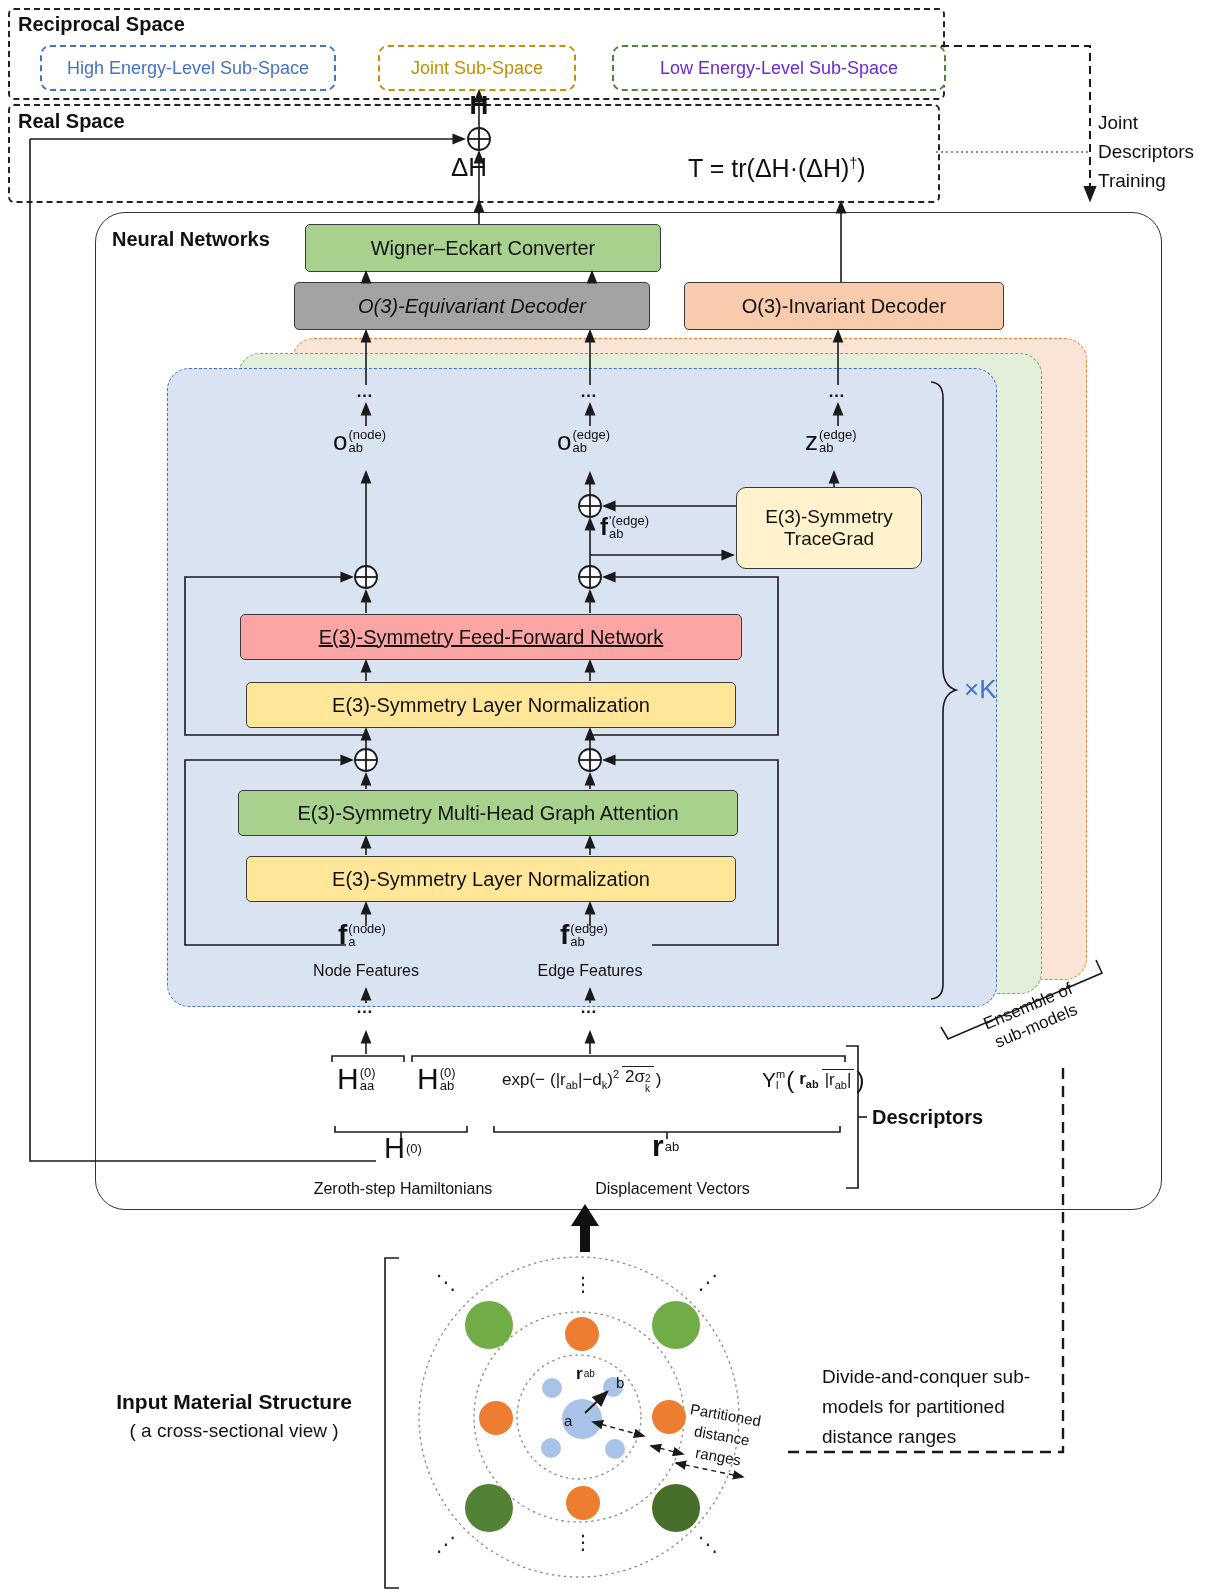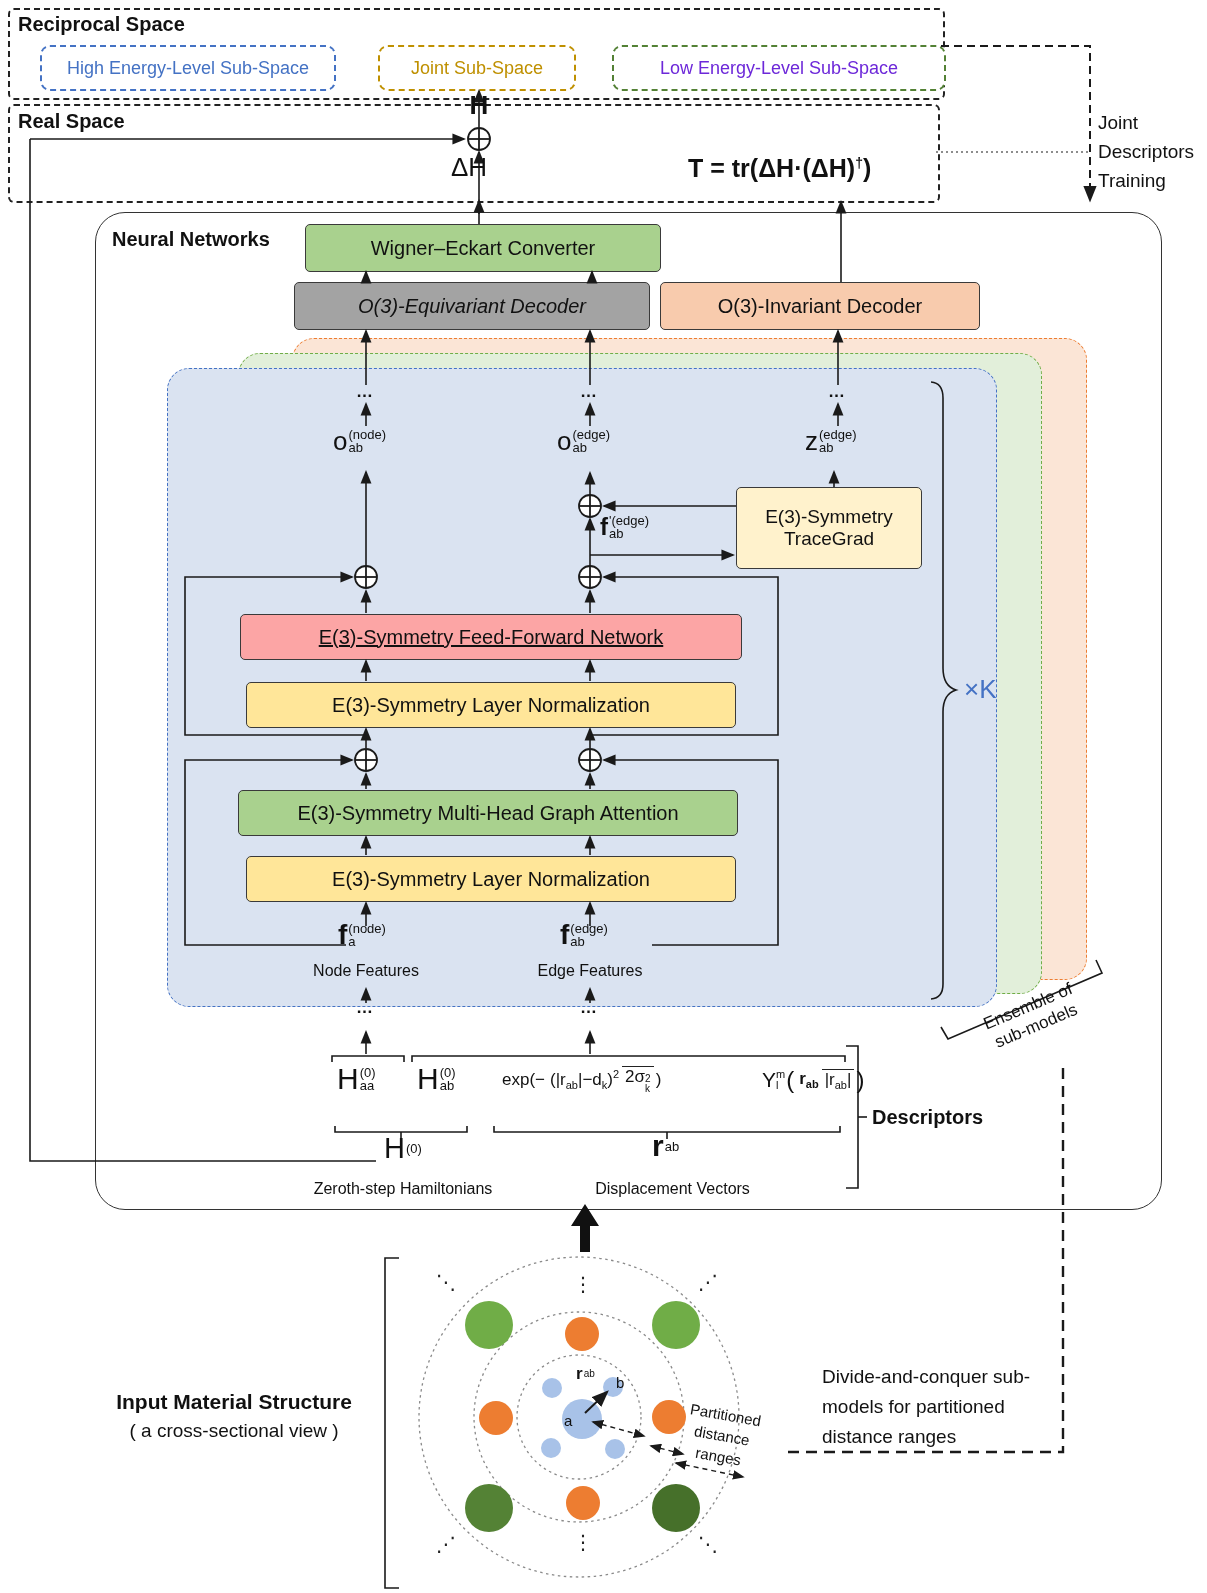--- a/index.html
+++ b/index.html
@@ -62,25 +62,25 @@
   <div class="stack" style="left:292px;top:338px;width:793px;height:640px;background:#FBE5D6;border:1.8px dashed #ED7D31;"></div>
   <div class="stack" style="left:238px;top:353px;width:802px;height:639px;background:#E2EFDA;border:1.8px dashed #70AD47;"></div>
   <div class="stack" style="left:167px;top:368px;width:828px;height:637px;background:#DAE3F1;border:1.8px dashed #4472C4;"></div>
 
   <div class="box" style="left:305px;top:224px;width:354px;height:46px;background:#A9D18E;">
     <span>Wigner–Eckart Converter</span>
   </div>
   <div class="box" style="left:294px;top:282px;width:354px;height:46px;background:#a3a3a3;font-style:italic;">
     <span>O(3)-Equivariant Decoder</span>
   </div>
-  <div class="box" style="left:660px;top:282px;width:318px;height:46px;background:#F8CBAD;text-align:right;">
+  <div class="box" style="left:684px;top:282px;width:318px;height:46px;background:#F8CBAD;text-align:right;">
     <span>O(3)-Invariant Decoder</span>
   </div>
 
-  <div class="box" style="left:736px;top:487px;width:184px;height:80px;background:#FFF2CC;border-radius:5px;font-size:19px;flex-direction:column;">
+  <div class="box" style="left:736px;top:487px;width:184px;height:80px;background:#FFF2CC;border-radius:10px;font-size:19px;flex-direction:column;">
     <span>E(3)-Symmetry</span>
     <span>TraceGrad</span>
   </div>
   <div class="box" style="left:240px;top:614px;width:500px;height:44px;background:#fca5a5;text-decoration:underline;">
     <span>E(3)-Symmetry Feed-Forward Network</span>
   </div>
   <div class="box" style="left:246px;top:682px;width:488px;height:44px;background:#FFE699;">
     <span>E(3)-Symmetry Layer Normalization</span>
   </div>
   <div class="box" style="left:238px;top:790px;width:498px;height:44px;background:#A9D18E;">
@@ -239,21 +239,21 @@
     <g stroke="#1a1a1a" fill="none">
       <line x1="585" y1="1413" x2="607" y2="1392" stroke-width="2" marker-end="url(#ah)"></line>
       <line x1="593" y1="1422" x2="644" y2="1436" stroke-width="1.4" stroke-dasharray="5,4" marker-start="url(#ah)" marker-end="url(#ah)"></line>
       <line x1="651" y1="1446" x2="683" y2="1454" stroke-width="1.4" stroke-dasharray="5,4" marker-start="url(#ah)" marker-end="url(#ah)"></line>
       <line x1="676" y1="1463" x2="743" y2="1477" stroke-width="1.4" stroke-dasharray="5,4" marker-start="url(#ah)" marker-end="url(#ah)"></line>
     </g>
   </svg>
 
   <div class="lbl bold center" style="left:461px;top:90px;width:36px;font-size:26px;">H</div>
   <div class="lbl center" style="left:437px;top:152px;width:64px;font-size:26px;">ΔH</div>
-  <div class="lbl" style="left:688px;top:154px;font-size:25px;font-weight:bold;">
+  <div class="lbl" style="left:688px;top:154px;font-size:25px;">
     <span>T = tr(ΔH·(ΔH)</span><sup style="font-size:14px;">†</sup><span>)</span>
   </div>
   <div class="lbl" style="left:1098px;top:108px;font-size:19px;line-height:29px;">
     <div>Joint</div>
     <div>Descriptors</div>
     <div>Training</div>
   </div>
 
   <div class="dots-h" style="left:356px;top:382px;">…</div>
   <div class="dots-h" style="left:580px;top:382px;">…</div>

